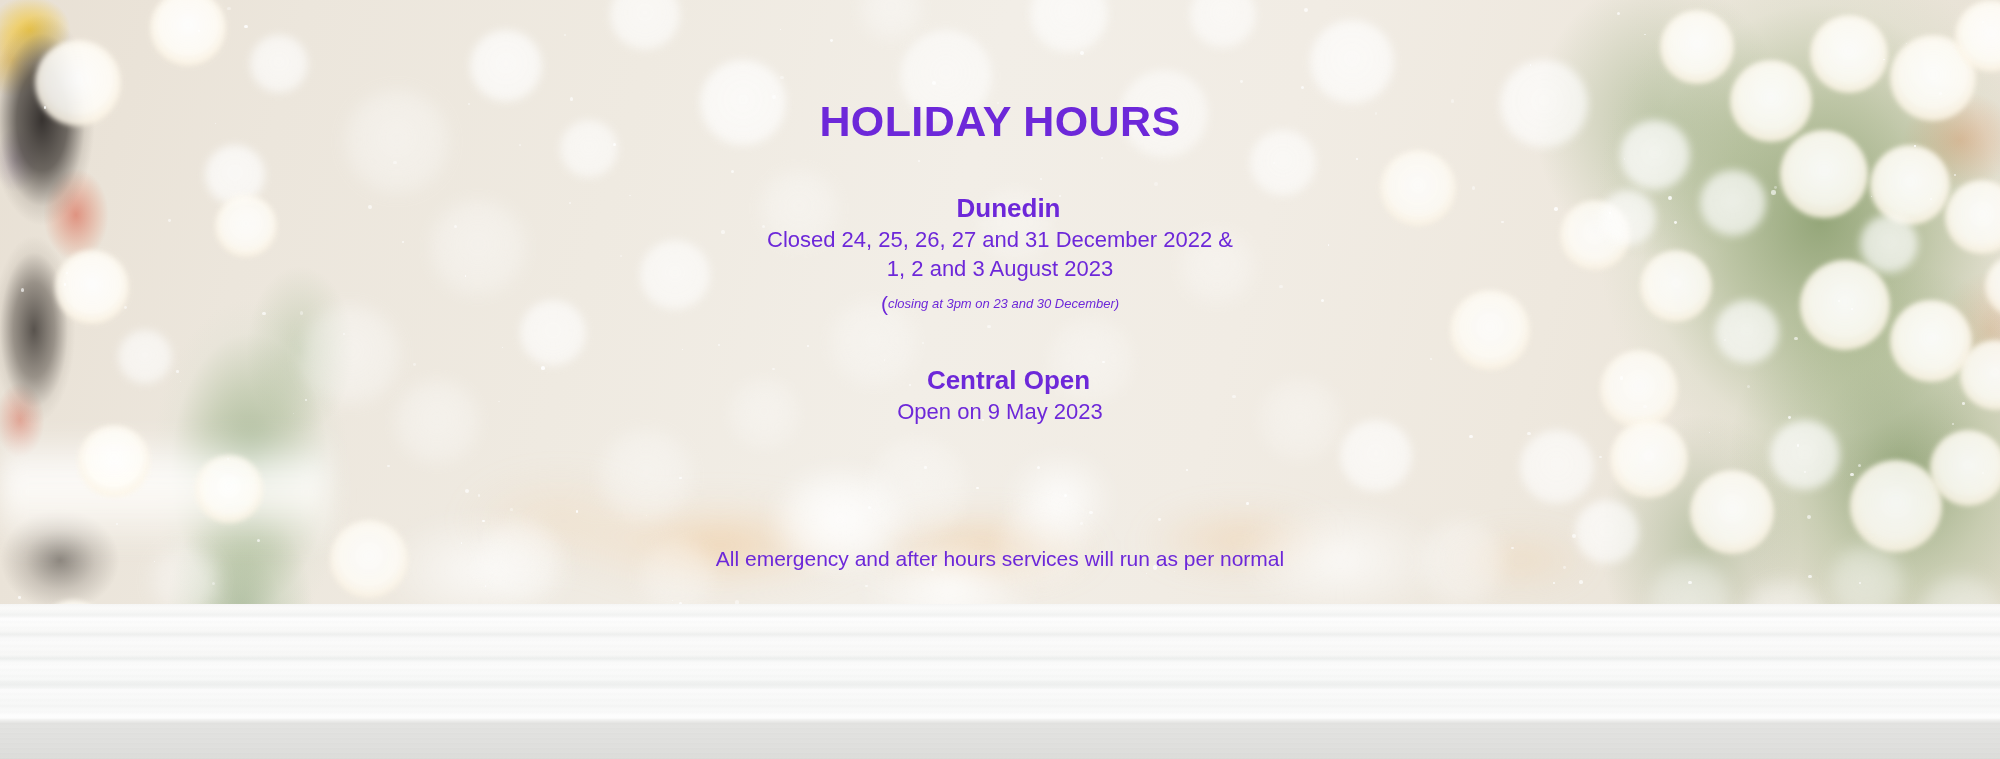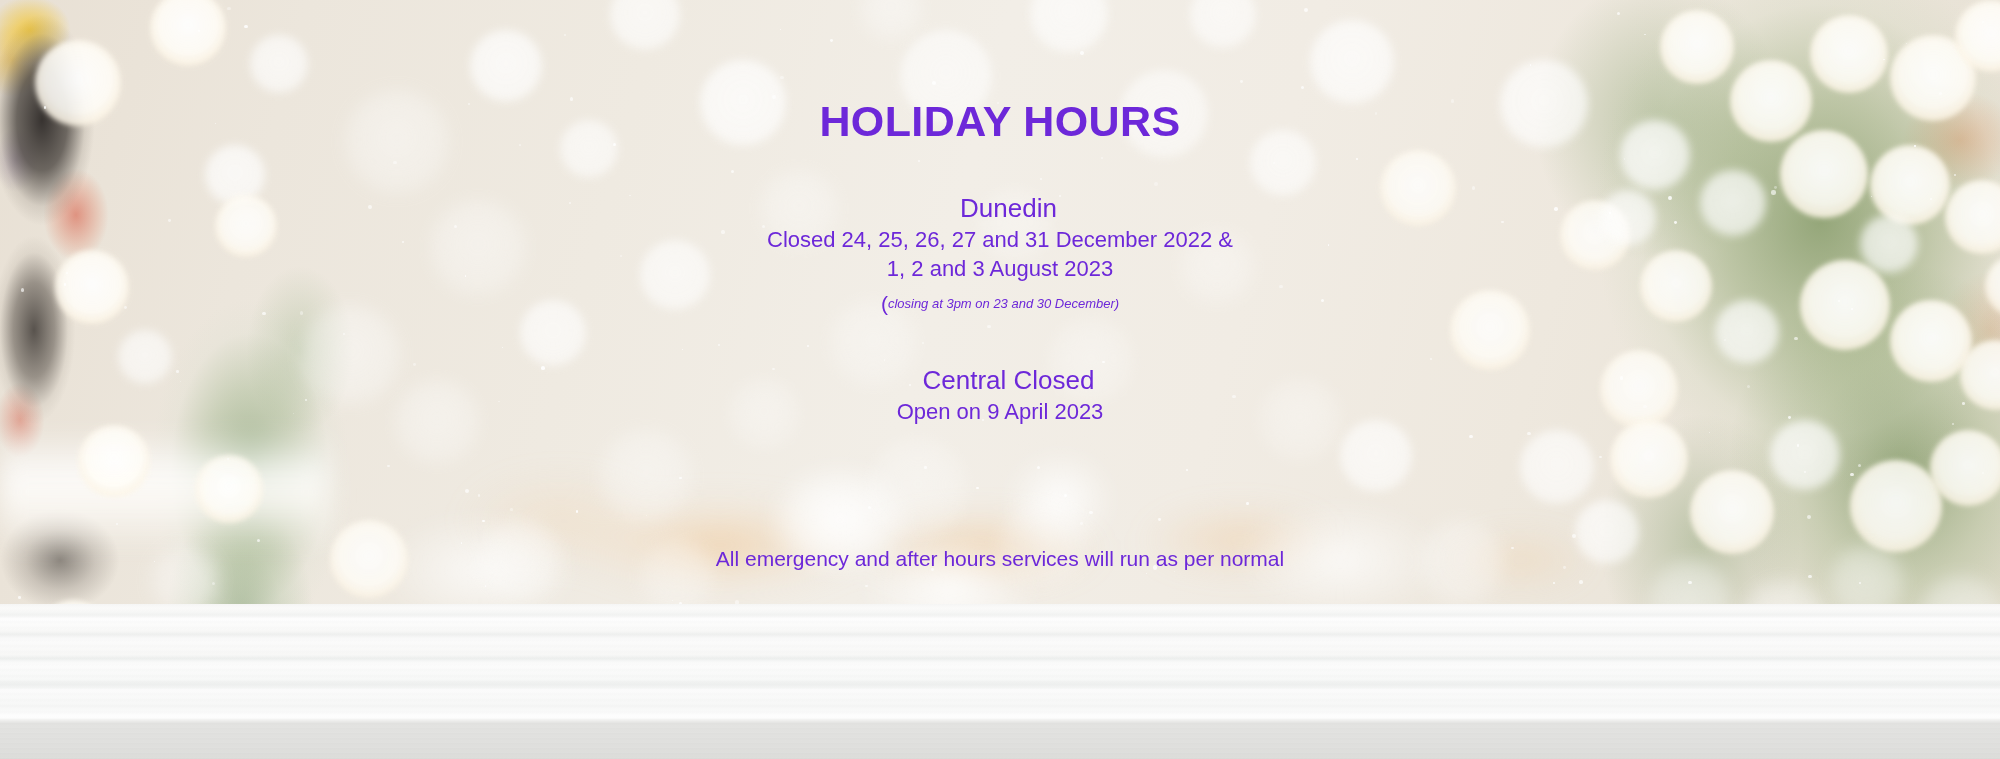--- a/index.html
+++ b/index.html
@@ -233,21 +233,21 @@
   .location-block {
     position: absolute;
     left: 0; right: 0;
     text-align: center;
   }
   #block-dunedin  { top: 193px; }
   #block-central  { top: 365px; }
 
   .location-name {
     font-size: 26px;
-    font-weight: 400;
+    font-weight: 700;
     line-height: 1.18;
     margin: 0 0 1px 17px;
   }
   .location-line {
     font-size: 22px;
     font-weight: 400;
     line-height: 1.33;
     margin: 0;
   }
   .location-note {
@@ -571,20 +571,20 @@
     <div id="page-title">HOLIDAY HOURS</div>
 
     <div class="location-block" id="block-dunedin">
       <div class="location-name">Dunedin</div>
       <div class="location-line">Closed 24, 25, 26, 27 and 31 December 2022 &amp;</div>
       <div class="location-line">1, 2 and 3 August 2023</div>
       <div class="location-note"><span class="note-paren">(</span><span>closing at 3pm on 23 and 30 December)</span></div>
     </div>
 
     <div class="location-block" id="block-central">
-      <div class="location-name">Central Closed</div>
-      <div class="location-line">Open on 9 April 2023</div>
+      <div class="location-name">Central Open</div>
+      <div class="location-line">Open on 9 May 2023</div>
     </div>
 
     <div id="footer-note">All emergency and after hours services will run as per normal</div>
 
   </div>
 </div>
 
 </body></html>

